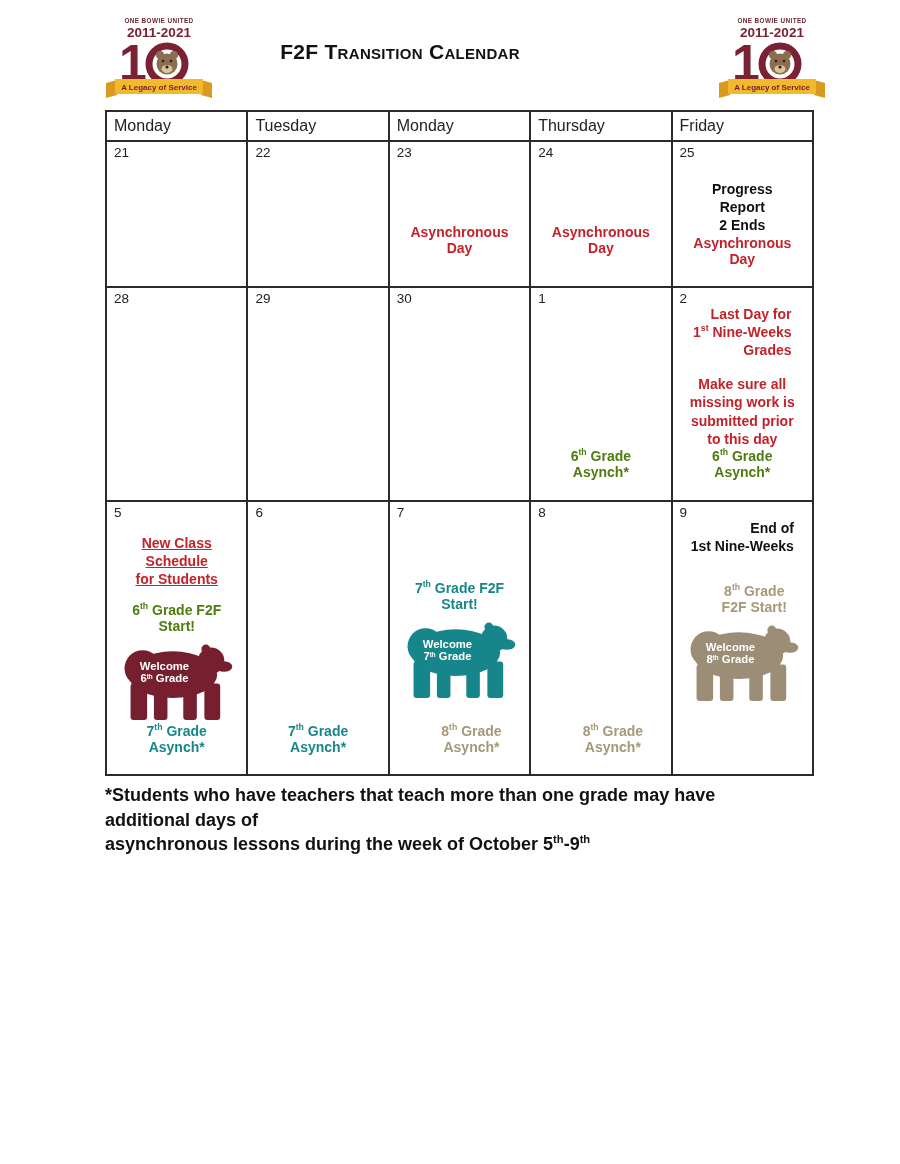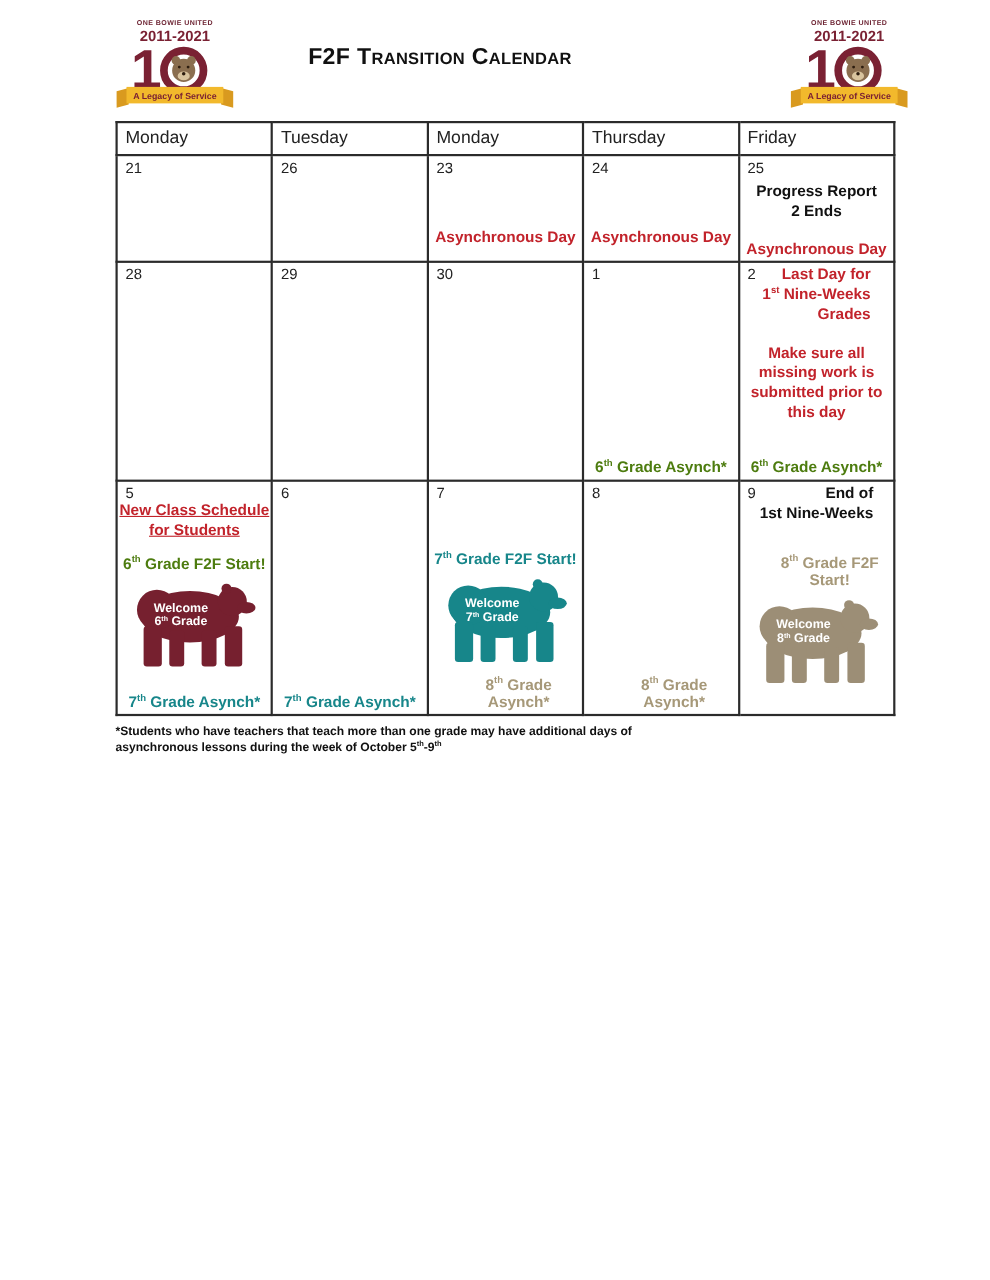--- a/index.html
+++ b/index.html
@@ -31,21 +31,21 @@
   
   table.cal {
     border-collapse:collapse; table-layout:fixed;
     width:709px; margin-left:105px;
   }
   .cal th, .cal td { border:2px solid #2b2b2b; }
   .cal th {
     height:30px; font-weight:400; font-size:16px; color:#222;
     text-align:left; vertical-align:top; padding:5px 7px;
   }
-  .cal td { vertical-align:top; position:relative; padding:0; }
+  .cal td { vertical-align:top; position:relative; padding:16px; }
   tr.r1 td { height:97px; }
   tr.r2 td { height:199px; }
   tr.r3 td { height:213px; }
   tr.r4 td { height:103px; }
   .dn {
     position:absolute; top:3px; left:7px;
     font-size:13.5px; color:#222;
   }
   .box {
     height:100%; display:flex; flex-direction:column;
@@ -78,21 +78,21 @@
   .bear { width:113px; height:83px; display:block; }
   .bear-maroon .fur { fill:#76202f; }
   .bear-teal   .fur { fill:#17868a; }
   .bear-tan    .fur { fill:#9c8e76; }
   .bear text { fill:#ffffff; font-weight:700; font-size:30px; }
   .bear .bsup { font-size:17px; }
 
   
   .footnote {
     margin:7px 0 0 105px; width:680px;
-    font-size:11px; font-weight:700; color:#111; line-height:1.35;
+    font-size:18px; font-weight:700; color:#111; line-height:1.35;
   }
 </style>
 </head>
 <body>
 
 <div class="page">
 
   <div class="hdr">
 
     <svg class="logo logo-left" viewBox="0 0 112 88">
@@ -156,21 +156,21 @@
         <th>Friday</th>
       </tr>
     </thead>
     <tbody>
 
       <tr class="r1">
         <td>
           <span class="dn">21</span>
         </td>
         <td>
-          <span class="dn">26</span>
+          <span class="dn">22</span>
         </td>
         <td>
           <span class="dn">23</span>
           <div class="box">
             <div class="red b mtauto mb14">Asynchronous Day</div>
           </div>
         </td>
         <td>
           <span class="dn">24</span>
           <div class="box">

